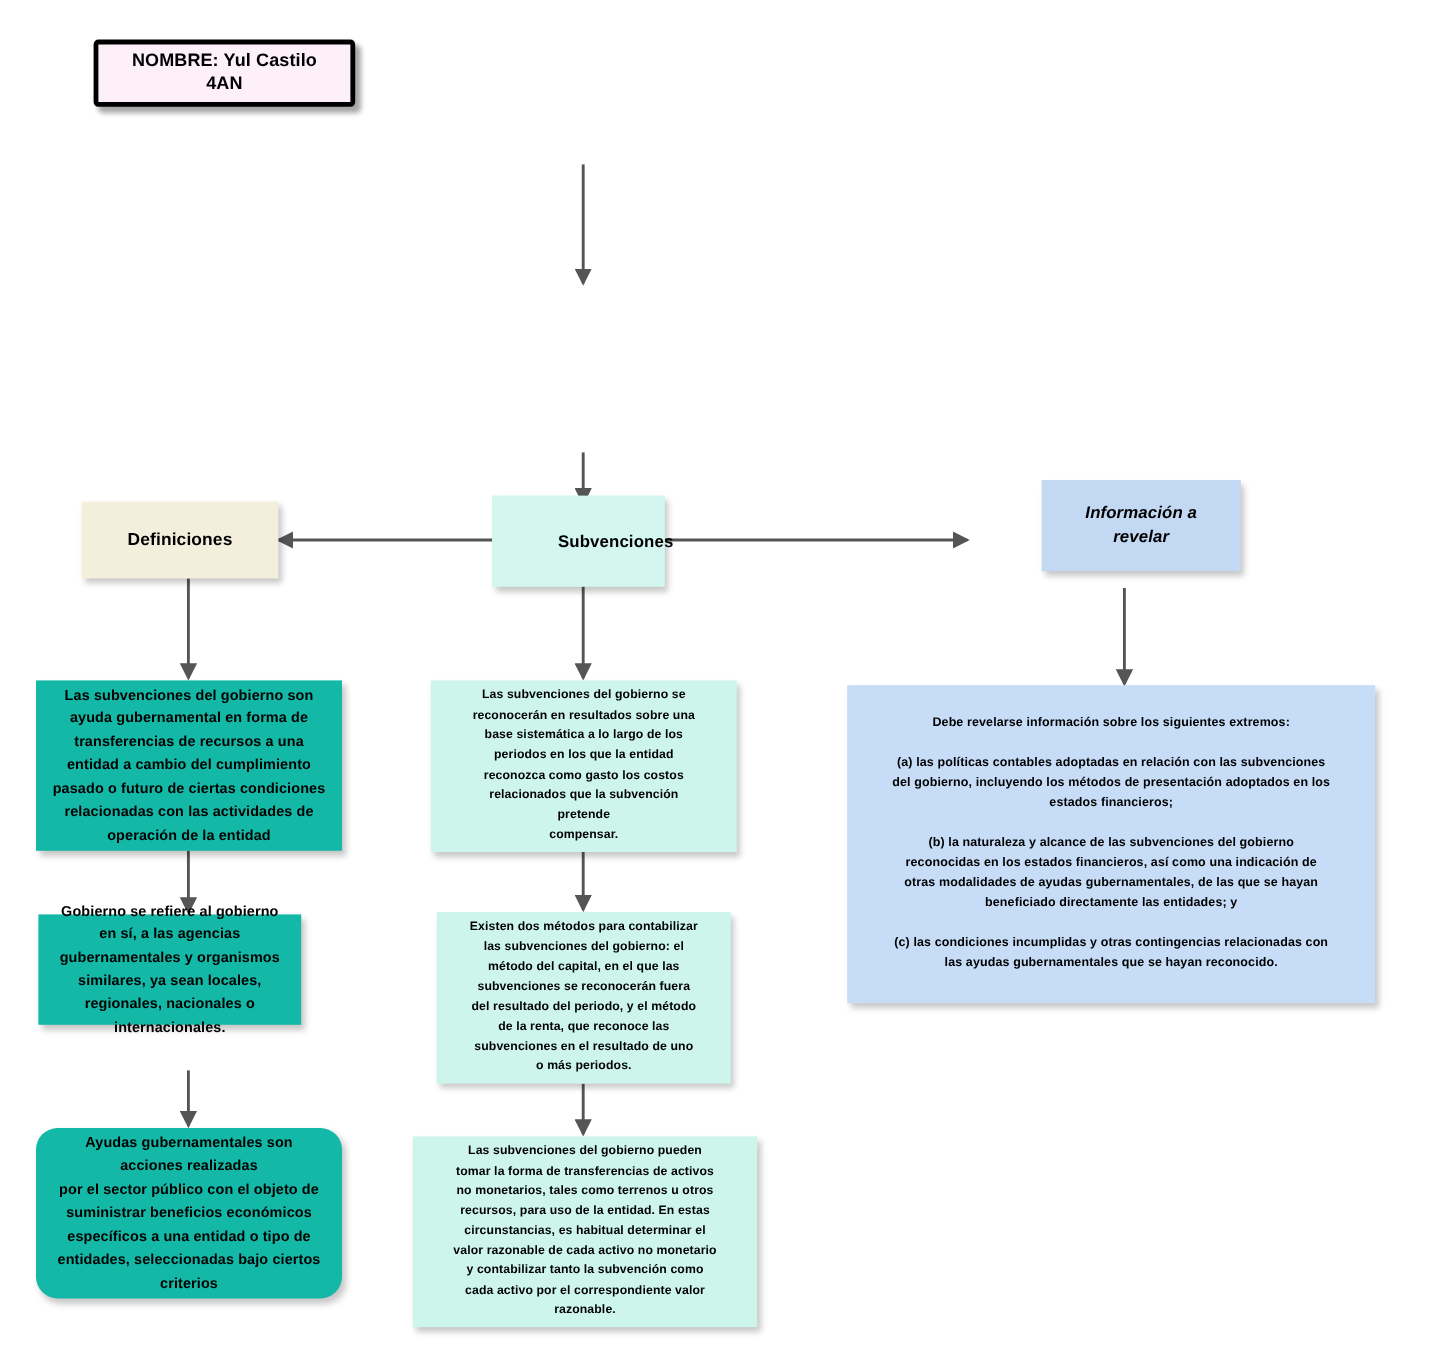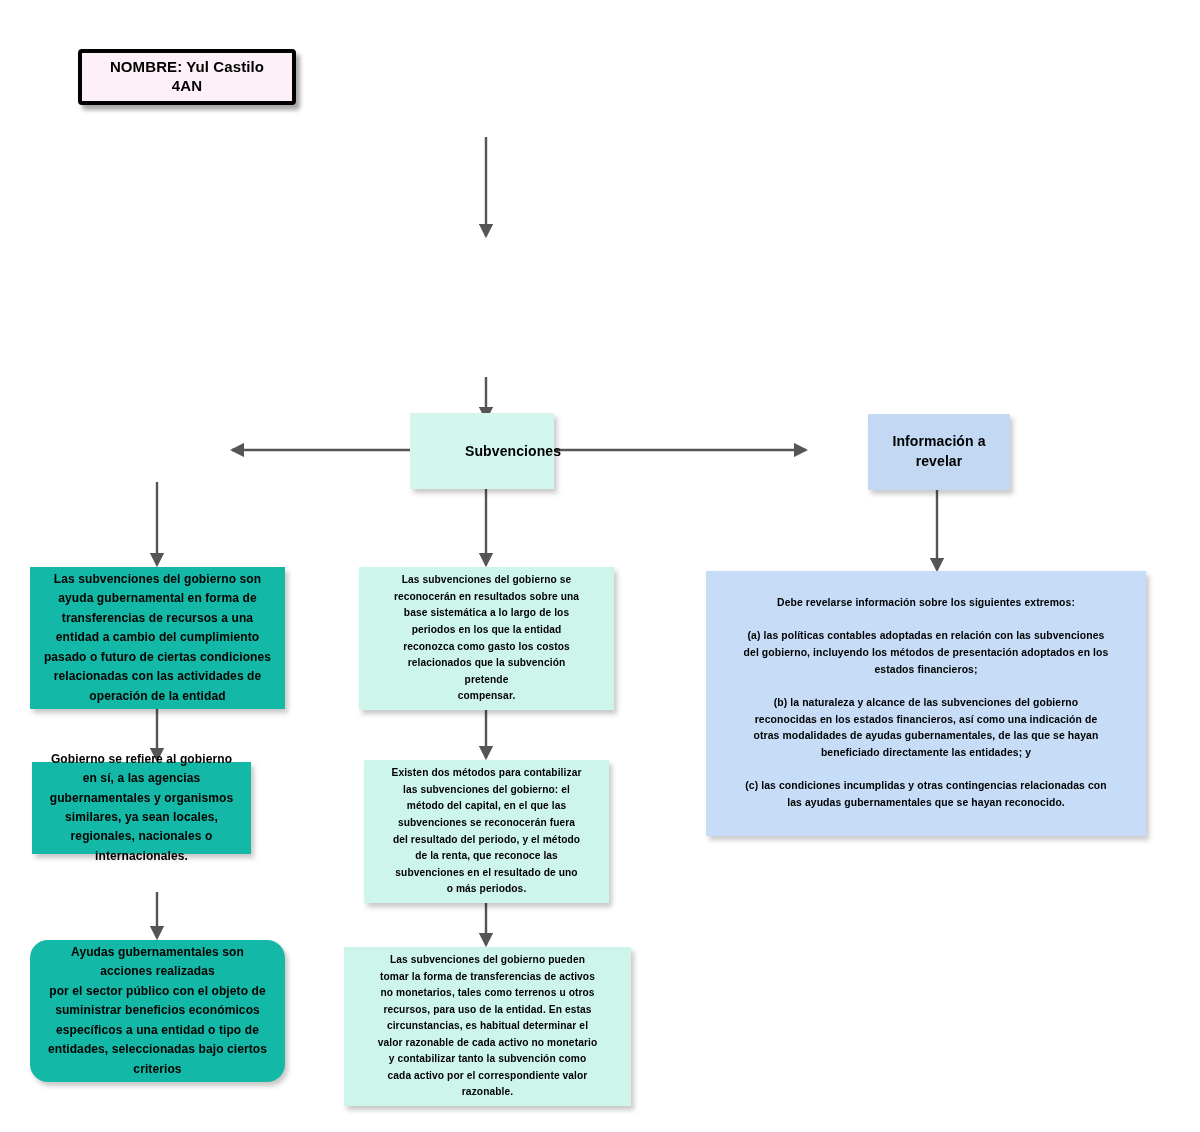--- a/index.html
+++ b/index.html
@@ -141,33 +141,36 @@
       <line x1="157" y1="892" x2="157" y2="938" marker-end="url(#arrowhead)"></line>
 
       <line x1="486" y1="482" x2="486" y2="565" marker-end="url(#arrowhead)"></line>
       <line x1="486" y1="710" x2="486" y2="758" marker-end="url(#arrowhead)"></line>
       <line x1="486" y1="903" x2="486" y2="945" marker-end="url(#arrowhead)"></line>
 
       <line x1="937" y1="490" x2="937" y2="570" marker-end="url(#arrowhead)"></line>
     </g>
   </svg>
 
-  <div class="node nameplate" style="left:78px; top:33px; width:218px; height:56px;margin-top:16px;">
+  <div class="node nameplate" style="left:78px; top:33px; width:218px; height:56px;">
     <span class="txt">NOMBRE: Yul Castilo
 4AN</span>
   </div>
 
 
 
+  <div class="node hub-cream" style="left:68px; top:418px; width:164px; height:64px;">
+    <span class="txt">Definiciones</span>
+  </div>
 
   <div class="node hub-mint" style="left:410px; top:413px; width:144px; height:76px;">
     <span class="txt">Subvenciones</span>
   </div>
 
-  <div class="node hub-blue" style="left:868px; top:414px; width:142px; height:76px;">
+  <div class="node hub-blue" style="left:868px; top:400px; width:166px; height:76px;font-style:italic;">
     <span class="txt">Información a
 revelar</span>
   </div>
 
   <div class="node leaf-cream" style="left:30px; top:567px; width:255px; height:142px;">
     <span class="txt">Las subvenciones del gobierno son
 ayuda gubernamental en forma de
 transferencias de recursos a una
 entidad a cambio del cumplimiento
 pasado o futuro de ciertas condiciones

